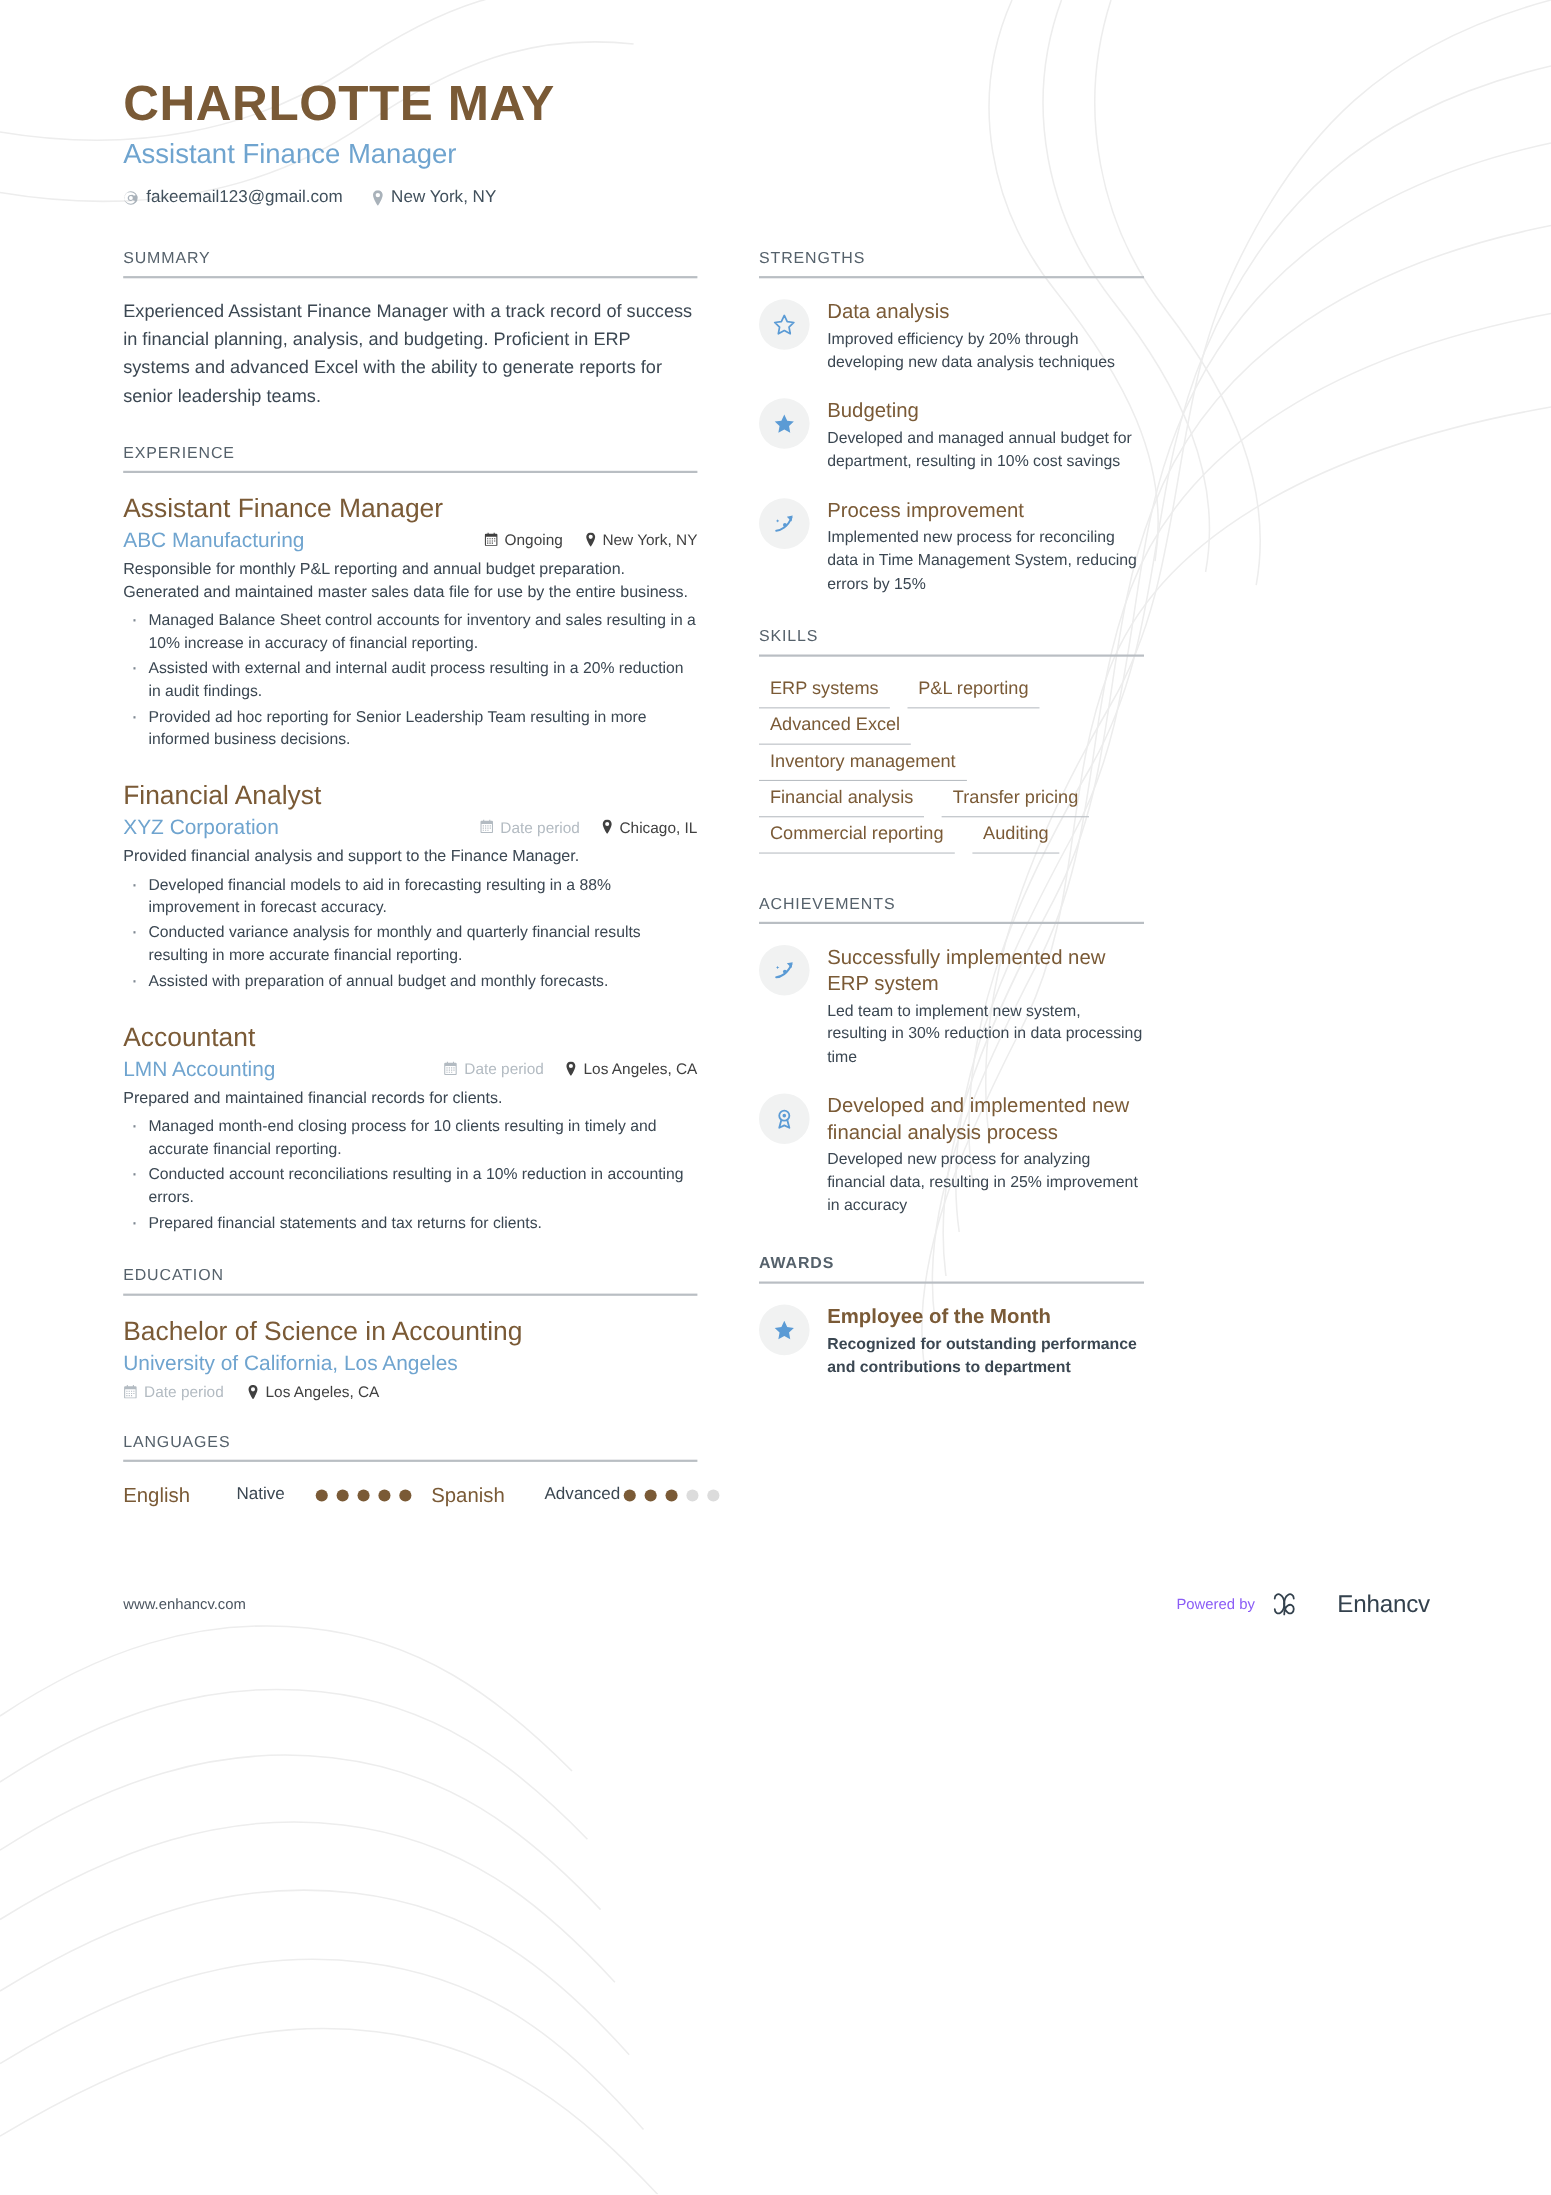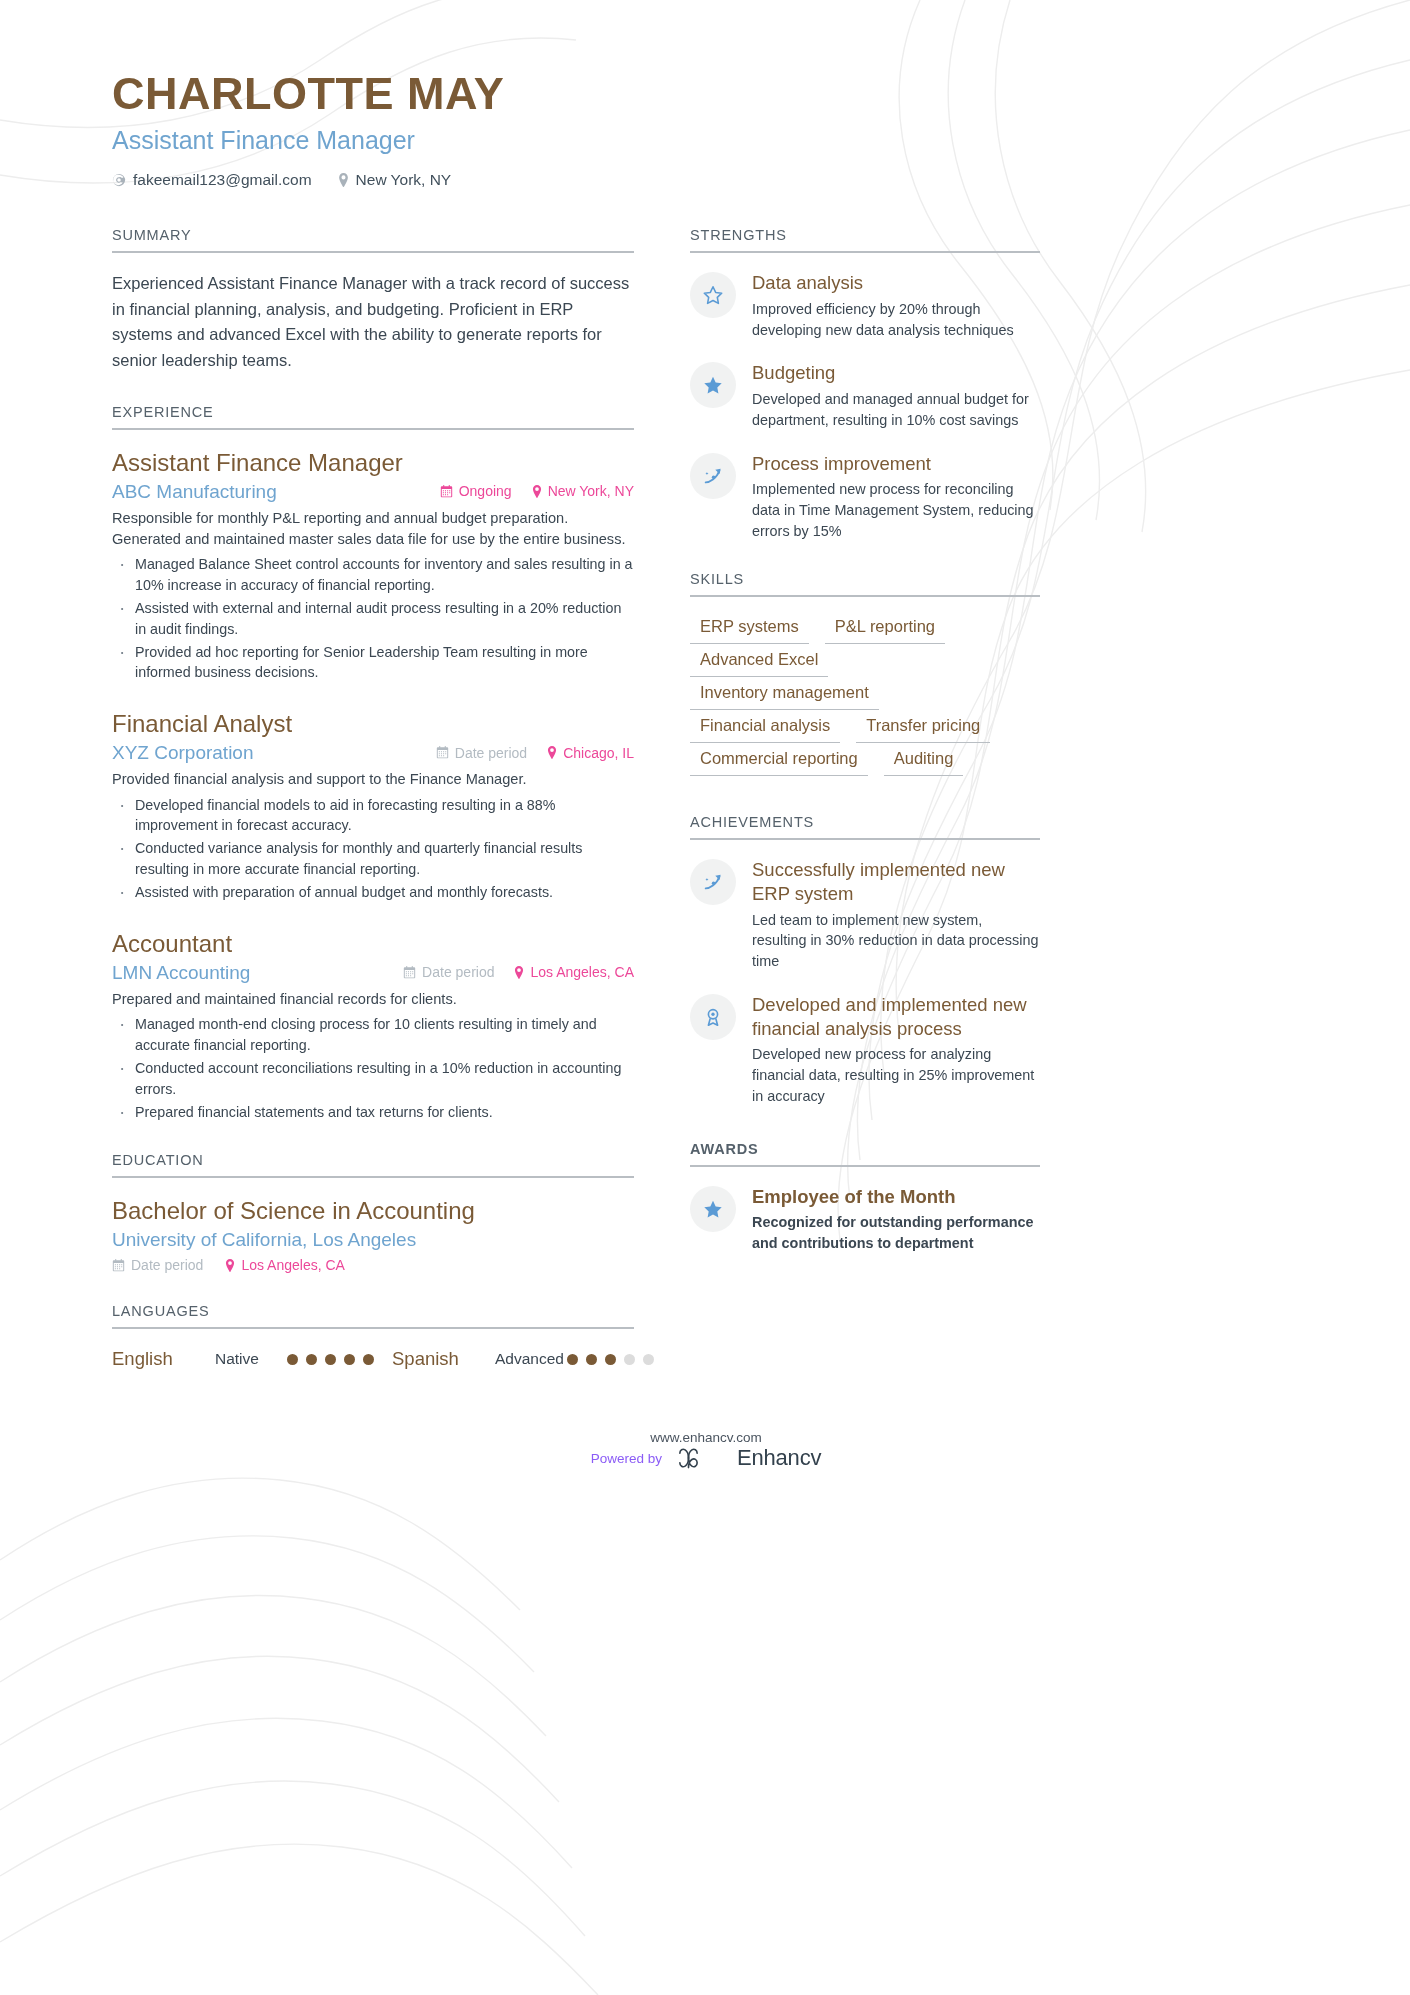--- a/index.html
+++ b/index.html
@@ -105,21 +105,21 @@
   .job-right {
     display: flex;
     align-items: center;
     gap: 20px;
     font-size: 14px;
     color: #6c7781;
   }
   .meta-chip { display: flex; align-items: center; gap: 6px; white-space: nowrap; }
   .meta-chip.muted { color: #b3bbc2; }
   .meta-chip .ic { display: flex; align-items: center; }
-  .meta-chip.dark { color: #ec4899; }
+  .meta-chip.dark { color: #404040; }
   .job-desc {
     font-size: 14.6px;
     line-height: 1.46;
     color: #3b4752;
     margin-bottom: 2px;
   }
   ul.bullets { list-style: none; margin-top: 4px; }
   ul.bullets li {
     position: relative;
     padding-left: 23px;
@@ -230,21 +230,20 @@
     height: 150px;
     z-index: 3;
   }
   .footer-inner {
     position: absolute;
     left: 112px; right: 110px;
     bottom: 88px;
     display: flex;
     align-items: center;
     justify-content: space-between;
-    flex-direction: column;
   }
   .footer-url { font-size: 13.5px; color: #4b5560; }
   .powered {
     display: flex;
     align-items: center;
     gap: 14px;
   }
   .powered-label { font-size: 13.5px; color: #8b5cf6; }
   .brand {
     display: flex;

